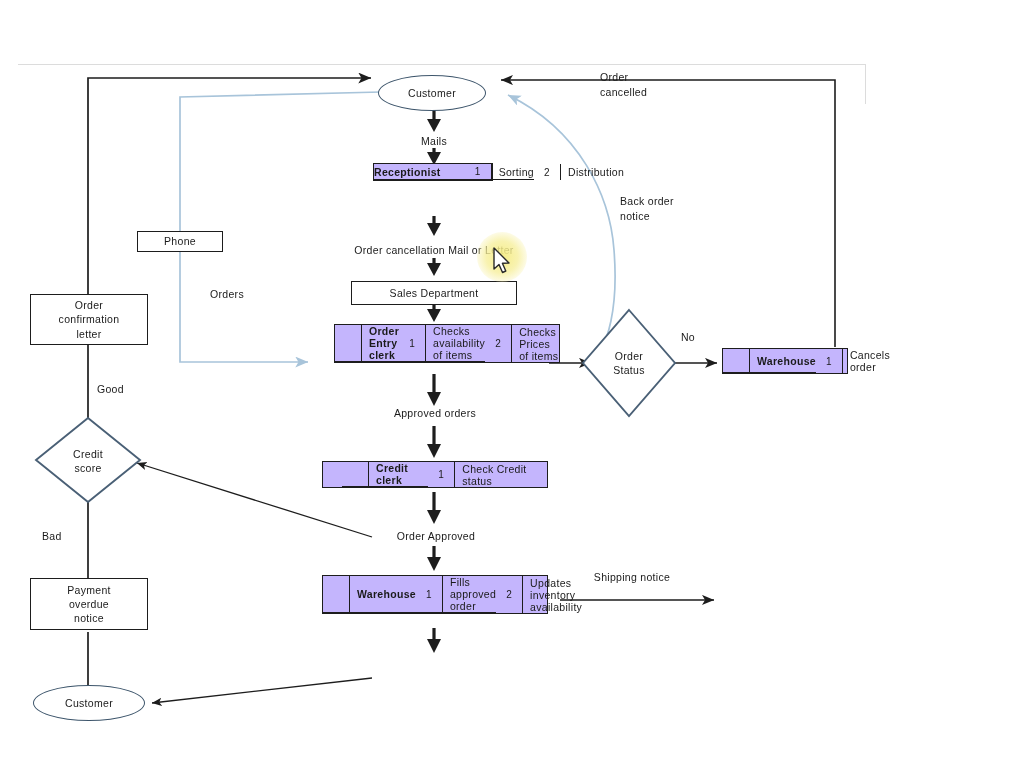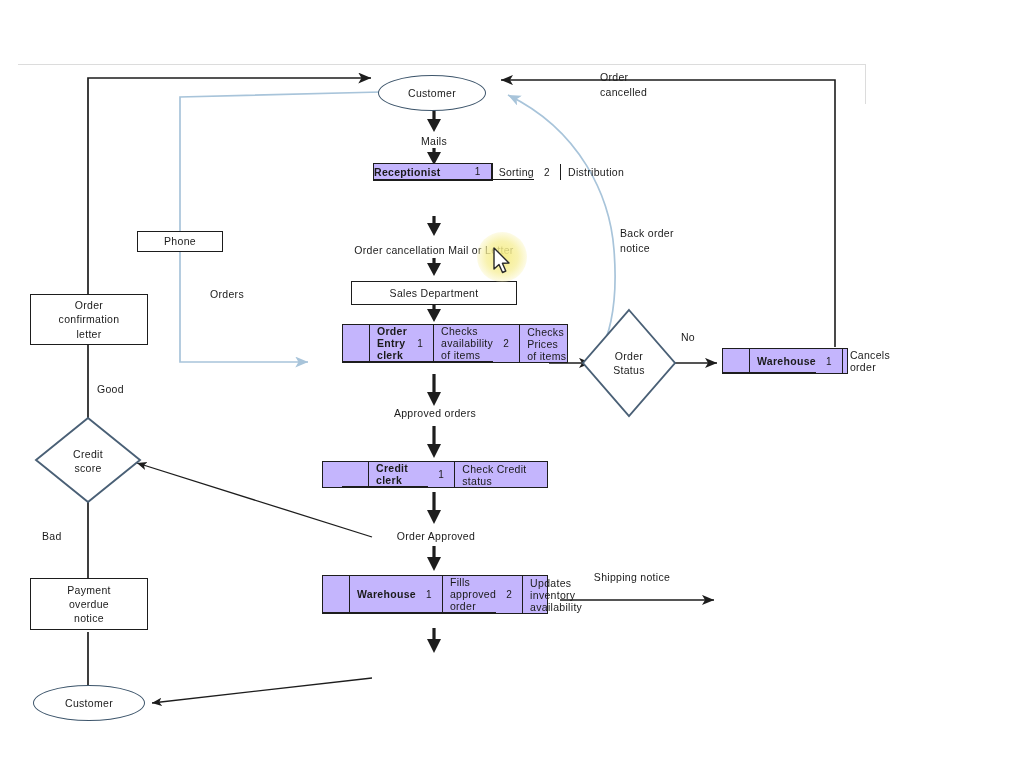--- a/index.html
+++ b/index.html
@@ -226,21 +226,21 @@
       <div class="tlab">Distribution</div>
     </div>
   </div>
 
   <div class="txt" style="left:314px; top:243px; width:240px;">Order cancellation Mail or Letter</div>
 
   <div class="node boxnode" style="left:351px; top:281px; width:166px; height:24px;">
     <span>Sales Department</span>
   </div>
 
-  <div class="node tbl" style="left:342px; top:324px; width:226px;">
+  <div class="node tbl" style="left:334px; top:324px; width:226px;">
     <div class="trow head">
       <div class="tnum"></div>
       <div class="tlab">Order Entry clerk</div>
     </div>
     <div class="trow">
       <div class="tnum">1</div>
       <div class="tlab">Checks availability of items</div>
     </div>
     <div class="trow">
       <div class="tnum">2</div>
@@ -262,21 +262,21 @@
     </div>
     <div class="trow">
       <div class="tnum">1</div>
       <div class="tlab">Cancels order</div>
     </div>
   </div>
 
   <div class="txt" style="left:600px; top:70px; width:90px; text-align:left;">Order
 cancelled</div>
 
-  <div class="txt" style="left:620px; top:194px; width:92px; text-align:left;margin-top:32px;">Back order
+  <div class="txt" style="left:620px; top:194px; width:92px; text-align:left;">Back order
 notice</div>
 
   <div class="node boxnode" style="left:137px; top:231px; width:86px; height:21px;">
     <span>Phone</span>
   </div>
 
   <div class="txt" style="left:192px; top:287px; width:70px; text-align:center;">Orders</div>
 
   <div class="node boxnode" style="left:30px; top:294px; width:118px; height:51px;">
     <span style="white-space:pre-line;">Order

